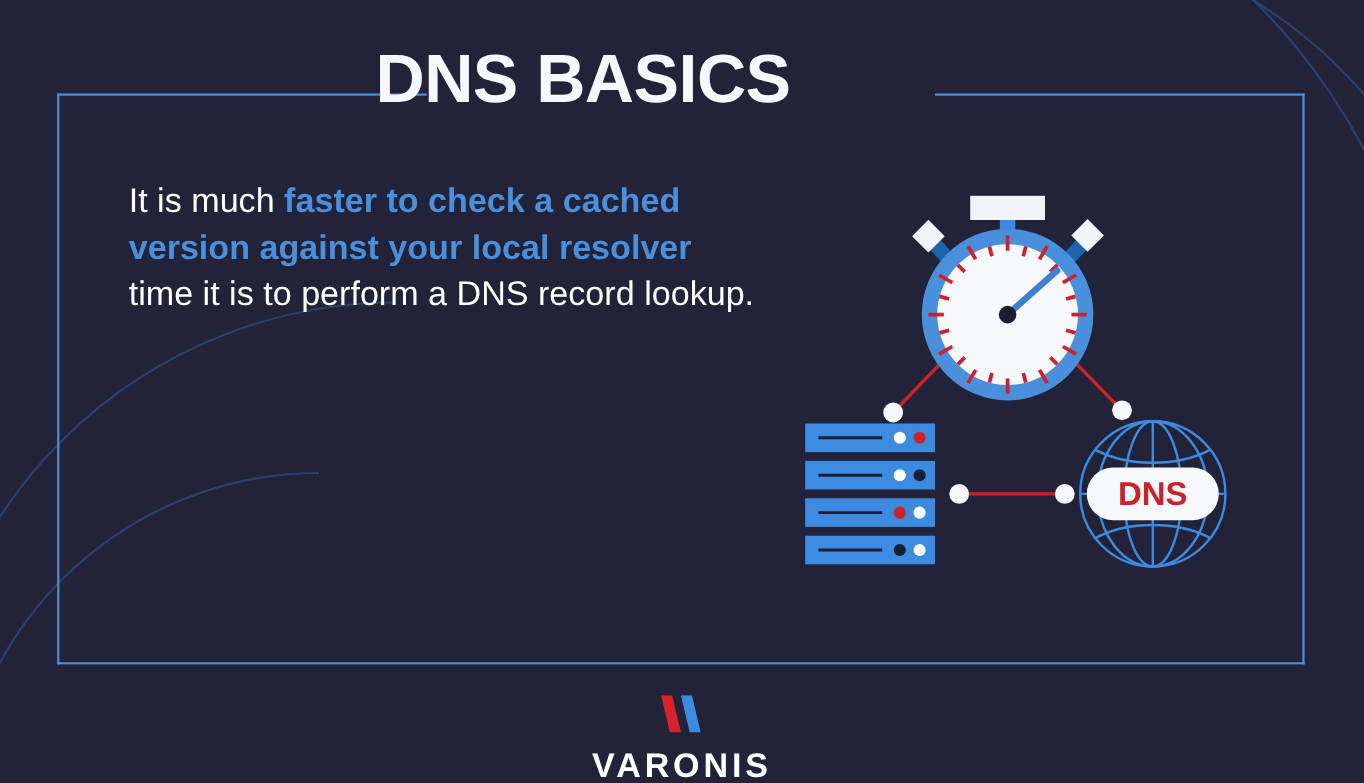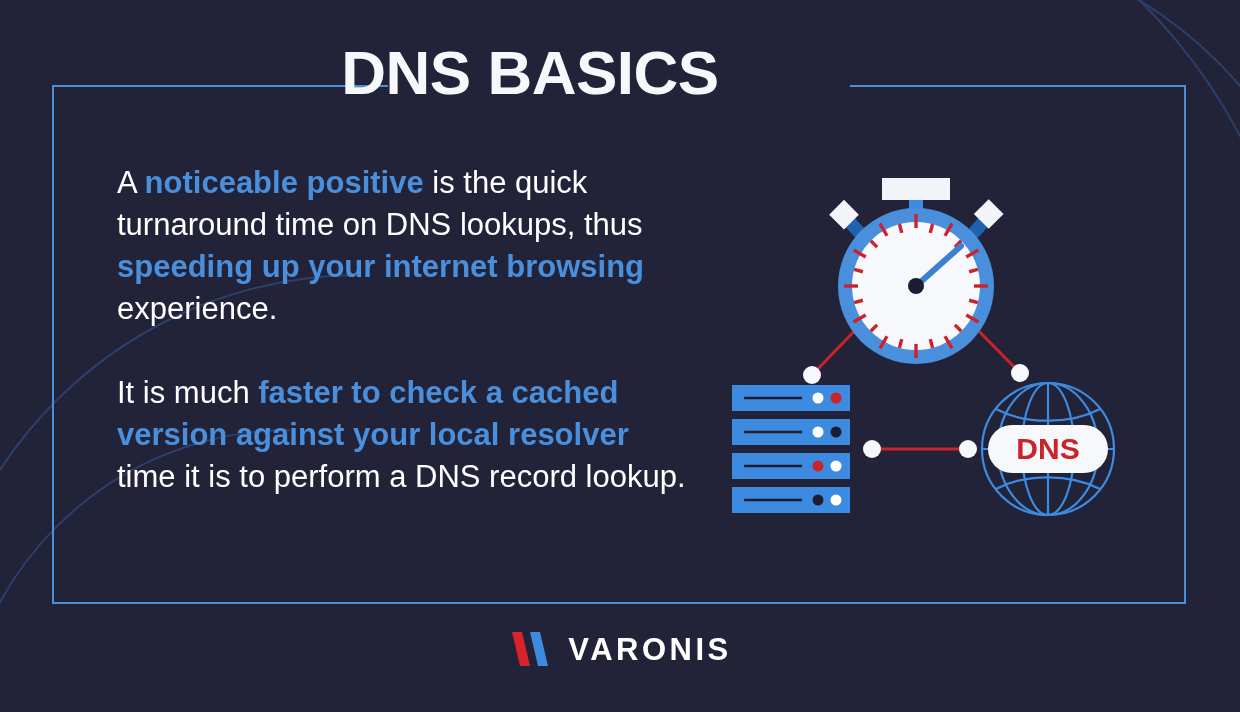--- a/index.html
+++ b/index.html
@@ -87,20 +87,21 @@
   
   .logo {
     position: absolute;
     left: 0;
     top: 632px;
     width: 1240px;
     display: flex;
     align-items: center;
     justify-content: center;
     gap: 14px;
+    flex-direction: column;
   }
   .logo-mark { display: block; }
   .logo-word {
     color: #ffffff;
     font-size: 31px;
     font-weight: bold;
     letter-spacing: 3.5px;
     line-height: 1;
     font-family: "Liberation Sans", sans-serif;
   }
@@ -121,23 +122,20 @@
 
   <div class="frame-line frame-left"></div>
   <div class="frame-line frame-right"></div>
   <div class="frame-line frame-bottom"></div>
   <div class="frame-line frame-top-l"></div>
   <div class="frame-line frame-top-r"></div>
 
   <div class="title">DNS BASICS</div>
 
   <div class="copy">
-    <p class="para">
-      <span>A </span><span class="hl">noticeable positive</span><span> is the quick turnaround time on DNS lookups, thus </span><span class="hl">speeding up your internet browsing</span><span> experience.</span>
-    </p>
     <p class="para">
       <span>It is much </span><span class="hl">faster to check a cached version against your local resolver</span><span> time it is to perform a DNS record lookup.</span>
     </p>
   </div>
 
   <svg class="illus" viewBox="0 0 450 365" xmlns="http://www.w3.org/2000/svg">
 
     <g>
       <line x1="112" y1="200" x2="165" y2="145" stroke="#cc2229" stroke-width="3"></line>
       <circle cx="112" cy="200" r="9" fill="#f7f8fc"></circle>

